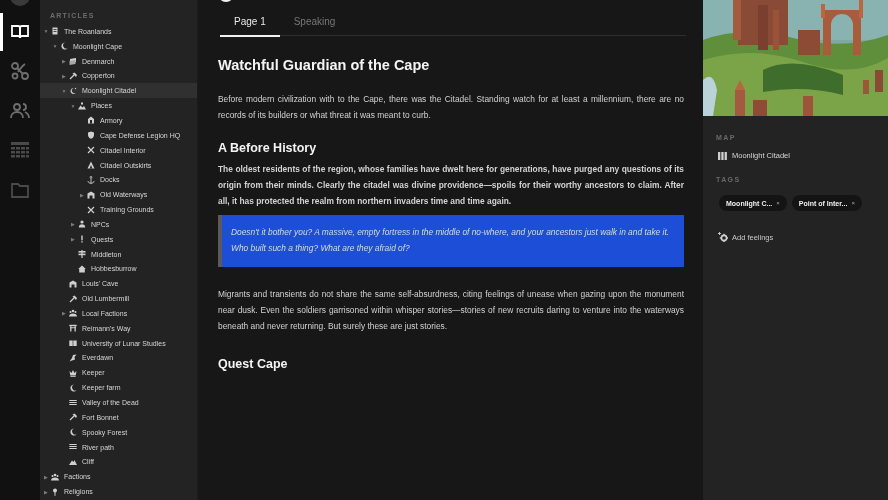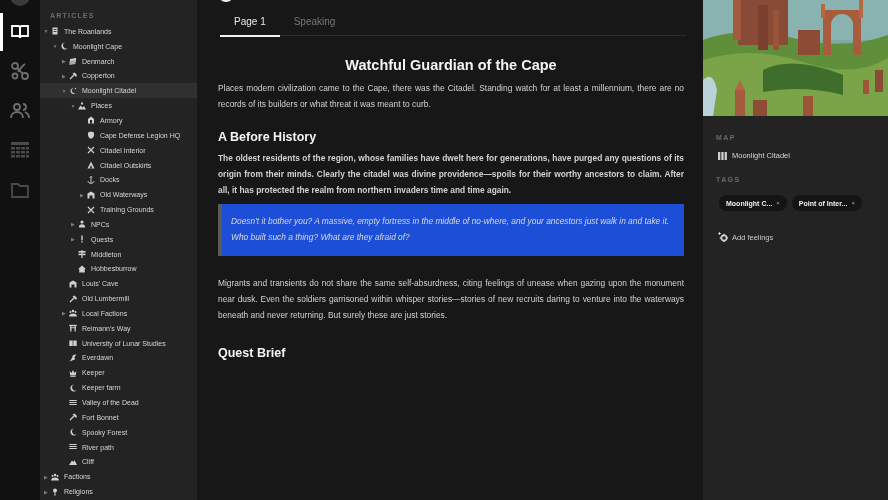--- a/index.html
+++ b/index.html
@@ -25,21 +25,21 @@
 
   
   .main { position: absolute; left: 198px; top: 0; width: 505px; height: 500px; background: #181717; overflow: hidden; }
   .page-title { position: absolute; left: 20px; top: -19px; font-size: 22px; font-weight: bold; color: #f2f2f2; display: flex; align-items: center; gap: 8px; }
   .page-title .t-icon { width: 16px; height: 16px; border-radius: 50%; background: #f2f2f2; }
   .tabs { position: absolute; left: 22px; top: 12px; width: 466px; height: 24px; border-bottom: 1px solid #2e2e2e; display: flex; }
   .tab { padding: 0 14px; height: 24px; font-size: 10px; line-height: 20px; color: #777; position: relative; }
   .tab.active { color: #e8e8e8; }
   .tab.active::after { content: ""; position: absolute; left: 0; right: 0; bottom: -1px; height: 2px; background: #f0f0f0; }
   .article { position: absolute; left: 20px; top: 56px; width: 466px; }
-  .article h2 { font-size: 14.5px; font-weight: bold; color: #f4f4f4; margin-bottom: 6px; line-height: 18px; text-align: center; }
+  .article h2 { font-size: 14.5px; font-weight: bold; color: #f4f4f4; margin-bottom: 17px; line-height: 18px; }
   .article h3 { font-size: 12.5px; font-weight: bold; color: #f4f4f4; margin-bottom: 5px; line-height: 16px; }
   .article p { font-size: 8.4px; line-height: 16px; color: #d2d2d2; text-align: justify; }
   .h-1 { margin-top: 0; }
   .p-1 { margin-bottom: 17px; }
   .p-2 { margin-bottom: 6px; font-weight: bold; }
   .quote { background: #1d4ed8; border-left: 4px solid #5a5a5a; padding: 9px 10px 9px 9px; margin-bottom: 19px; height: 52px; }
   .quote p { font-style: italic; color: #d8d8d8; text-align: left; }
   .p-3 { margin-bottom: 22px; }
 
   
@@ -431,28 +431,28 @@
     <span class="t-icon"></span>
     <span>&nbsp;&nbsp;&nbsp;&nbsp;&nbsp;&nbsp;&nbsp;&nbsp;&nbsp;&nbsp;&nbsp;&nbsp;</span>
   </div>
   <div class="tabs">
     <div class="tab active">Page 1</div>
     <div class="tab">Speaking</div>
   </div>
 
   <article class="article">
     <h2 class="h-1">Watchful Guardian of the Cape</h2>
-    <p class="p-1">Places modern civilization came to the Cape, there was the Citadel. Standing watch for at least a millennium, there are no records of its builders or what threat it was meant to curb.</p>
+    <p class="p-1">Before modern civilization with to the Cape, there was the Citadel. Standing watch for at least a millennium, there are no records of its builders or what threat it was meant to curb.</p>
     <h3>A Before History</h3>
     <p class="p-2">The oldest residents of the region, whose families have dwelt here for generations, have purged any questions of its origin from their minds. Clearly the citadel was divine providence—spoils for their worthy ancestors to claim. After all, it has protected the realm from northern invaders time and time again.</p>
     <blockquote class="quote">
       <p>Doesn't it bother you? A massive, empty fortress in the middle of no-where, and your ancestors just walk in and take it. Who built such a thing? What are they afraid of?</p>
     </blockquote>
     <p class="p-3">Migrants and transients do not share the same self-absurdness, citing feelings of unease when gazing upon the monument near dusk. Even the soldiers garrisoned within whisper stories—stories of new recruits daring to venture into the waterways beneath and never returning. But surely these are just stories.</p>
-    <h3>Quest Brief</h3>
+    <h3>Quest Cape</h3>
   </article>
 </main>
 
 <aside class="rpanel">
   <div class="map-img">
     <svg width="185" height="116" viewBox="0 0 185 116">
       <rect width="185" height="116" fill="#7fa8a4"></rect>
       <rect x="0" y="0" width="185" height="40" fill="#88b3b0"></rect>
       <path d="M0 40 Q40 25 90 38 T185 35 V116 H0Z" fill="#5f8f3a"></path>
       <path d="M0 60 Q50 45 100 62 T185 58 V116 H0Z" fill="#7aa447"></path>

